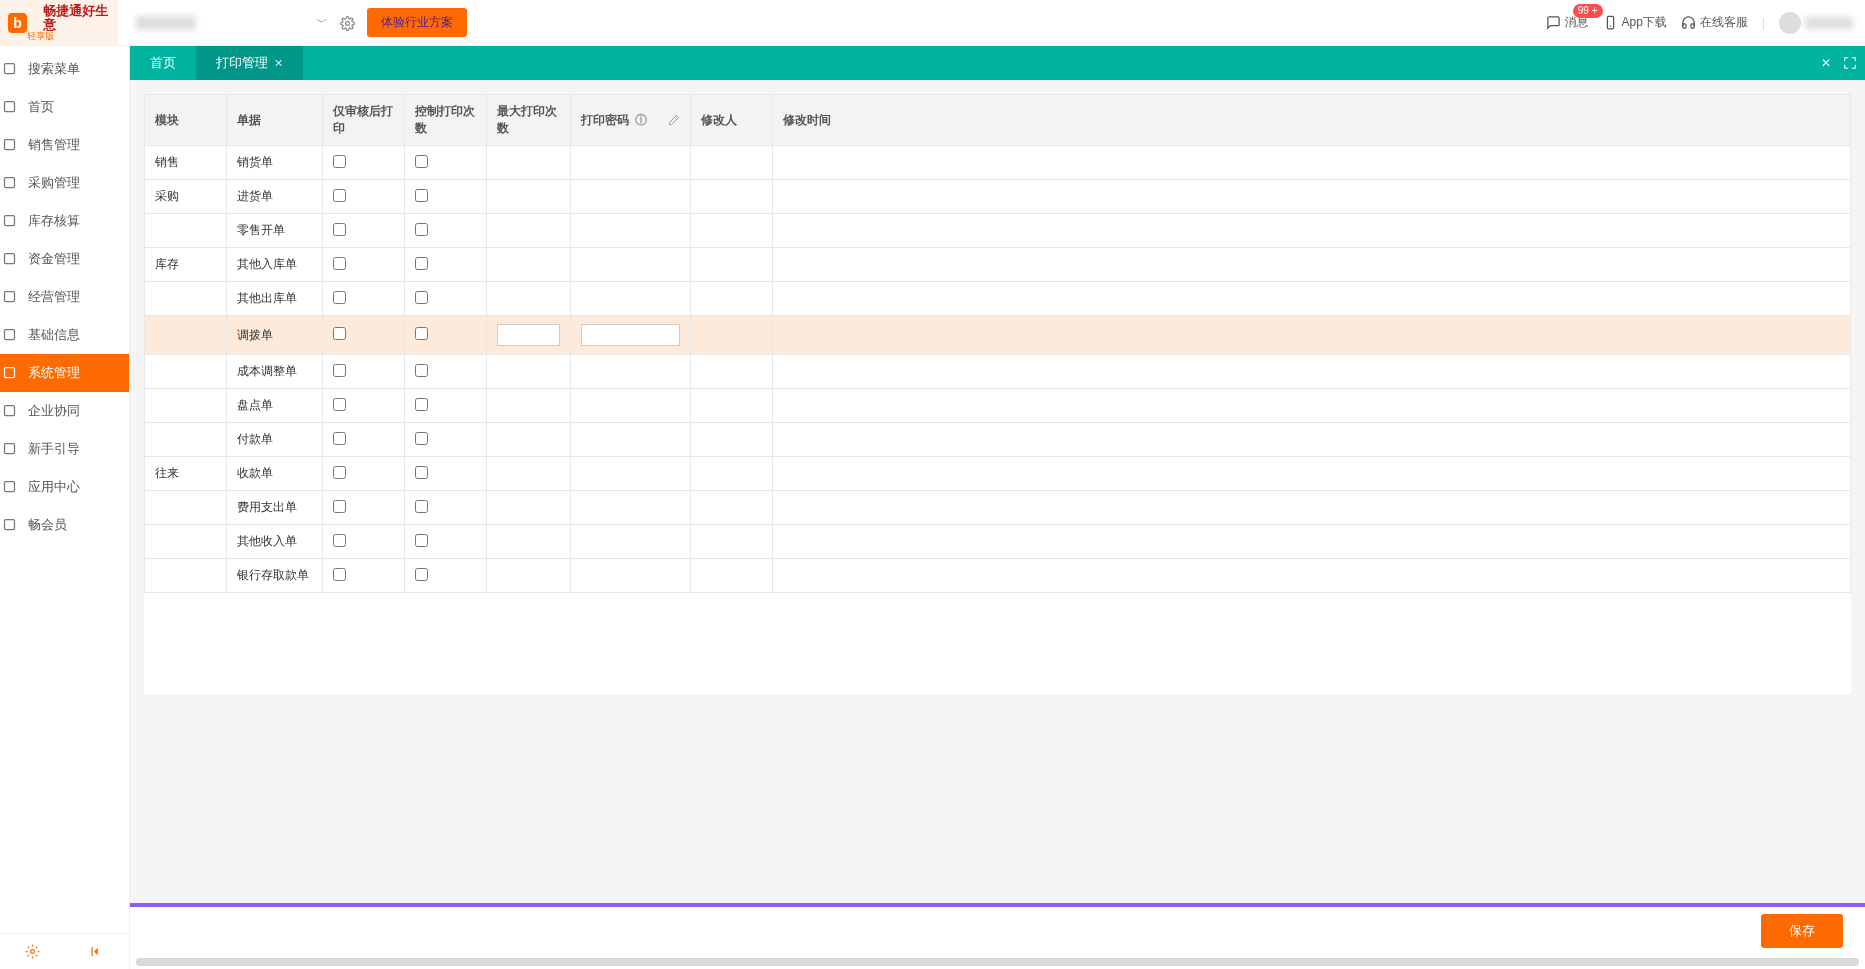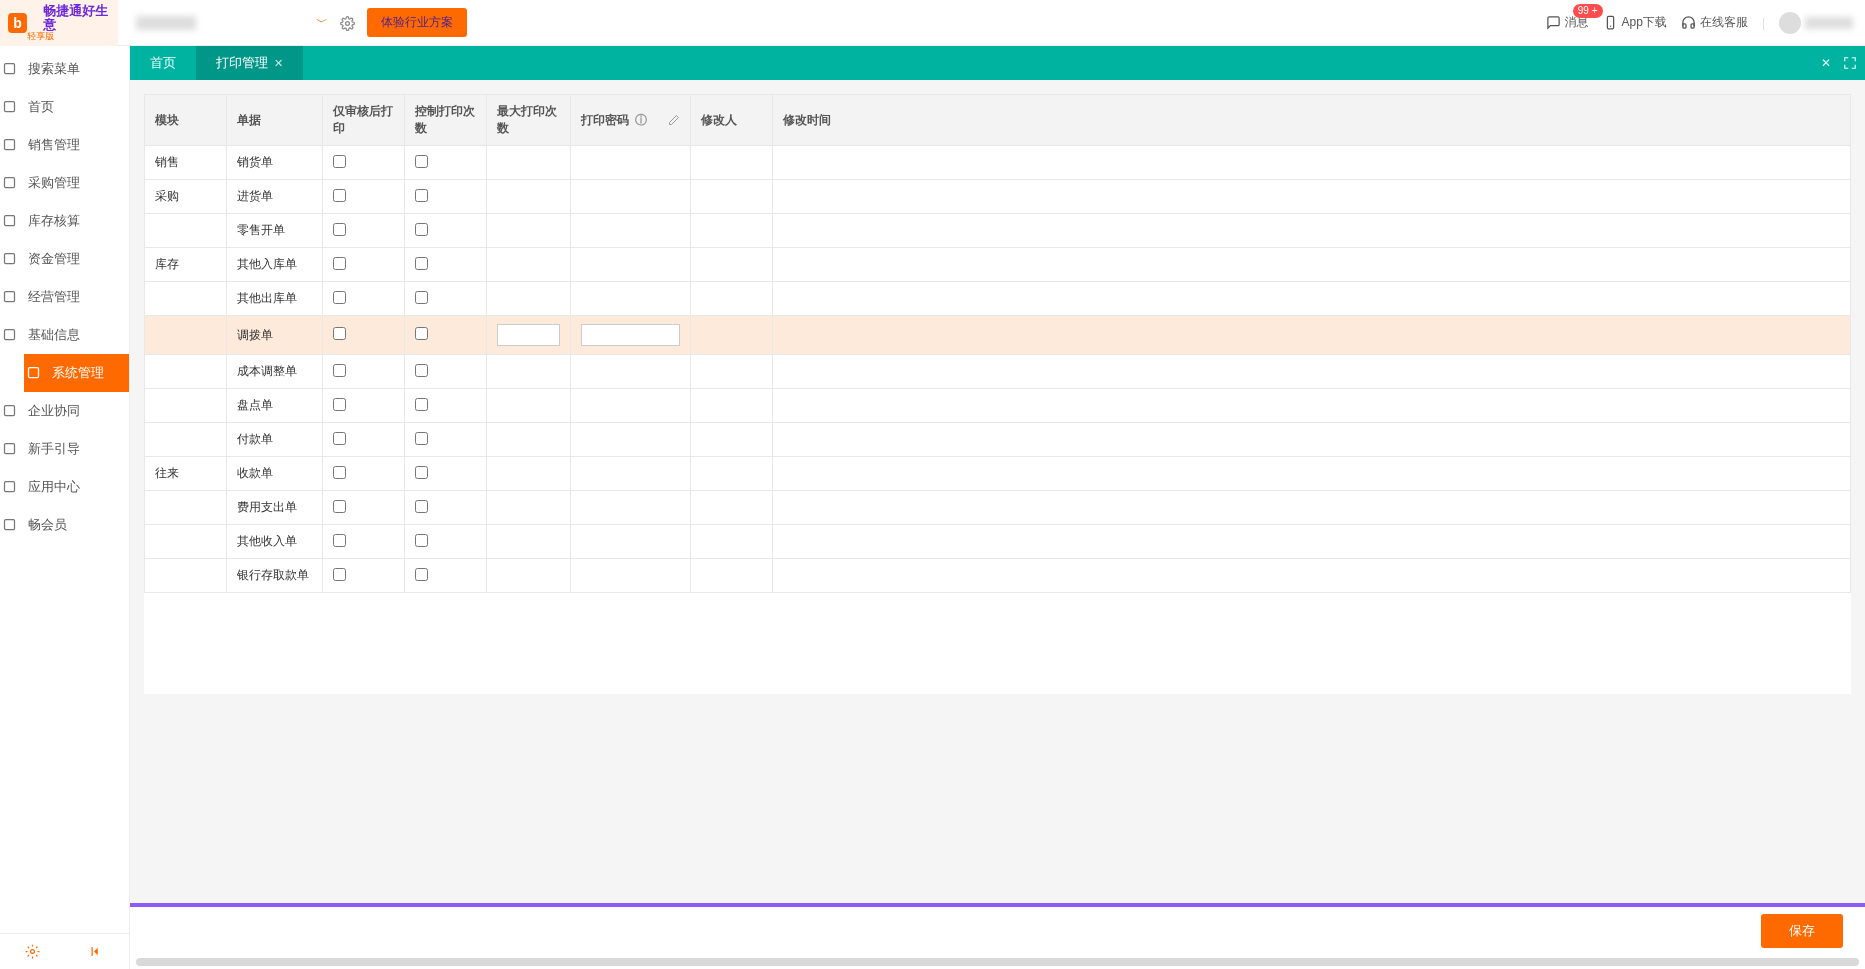--- a/index.html
+++ b/index.html
@@ -2,42 +2,42 @@
 <html><head>
 <meta charset="utf-8">
 <style>
 * { box-sizing: border-box; margin: 0; padding: 0; }
 body { font-family: "Microsoft YaHei", Arial, sans-serif; font-size: 12px; color: #333; background: #f5f5f5; overflow: hidden; }
 
 
 .topbar { height: 46px; background: #fff; display: flex; align-items: center; padding: 0 12px; border-bottom: 1px solid #eee; }
 .logo-area { width: 118px; height: 46px; display: flex; align-items: center; background: #fff3e9; padding-left: 8px; margin-left: -12px;}
 .logo-icon { width: 20px; height: 20px; border-radius: 4px; background: #ff6a00; color:#fff; font-weight:bold; font-size:14px; display:flex; align-items:center; justify-content:center;}
-.logo-text { margin-left: 16px; font-size: 13px; color: #6d28d9; font-weight: 600; line-height:1.1;}
+.logo-text { margin-left: 16px; font-size: 13px; color: #b91c1c; font-weight: 600; line-height:1.1;}
 .logo-sub { font-size: 9px; color: #ff6a00; line-height:1;}
 .company { margin-left: 18px; display:flex; align-items:center; color:#666; }
 .company .cname { filter: blur(3px); background:#ddd; width:60px; height:14px;}
 .chevron-down { margin-left: 120px; color:#ff6a00; font-size:12px; }
 .gear { margin-left: 12px; color:#888; font-size:14px;}
 .btn-primary { margin-left: 12px; background: #ff6a00; color:#4c1d95; border:none; padding: 6px 14px; border-radius: 3px; font-size:12px; cursor:pointer;}
 .top-right { margin-left:auto; display:flex; align-items:center; gap:14px; color:#555;}
 .top-right .item { display:flex; align-items:center; gap:4px; cursor:pointer;}
 .badge { position:relative; }
 .badge-count { position:absolute; top:-10px; right:-14px; background:#ff4d4f; color:#fff; font-size:10px; border-radius:8px; padding:0 5px; line-height:14px;}
 .avatar { width:22px; height:22px; border-radius:50%; background:#ddd;}
 .username { filter: blur(3px); background:#ddd; width:48px; height:12px;}
 
 
 .wrap { display:flex; height: calc(100vh - 46px); }
 
 
 .sidebar { width: 130px; background:#fff; border-right:1px solid #eee; display:flex; flex-direction:column;}
 .nav { flex:1; padding-top:4px;}
 .nav-item { display:flex; align-items:center; gap:10px; padding: 10px 2px; color:#555; cursor:pointer; font-size:13px;}
-.nav-item.active { background:#ff6a00; color:#fff;margin-left:24px;}
+.nav-item.active { background:#ff6a00; color:#fff;}
 .nav-icon { width:16px; height:16px; display:inline-block; }
 .side-foot { height:36px; border-top:1px solid #eee; display:flex; align-items:center; justify-content:space-around; color:#ff6a00;}
 
 
 .main { flex:1; display:flex; flex-direction:column; min-width:0;}
 .tabs { height:34px; background:#00b3a1; display:flex; align-items:stretch;}
 .tab { padding:0 20px; display:flex; align-items:center; color:#e6fffb; font-size:13px; cursor:pointer; gap:6px;}
 .tab.active { background:#009688; color:#fff;}
 .tab .close { font-size:11px; opacity:.8;}
 .tabs-right { margin-left:auto; display:flex; align-items:center; padding-right:8px; gap:12px; color:#e6fffb;}

